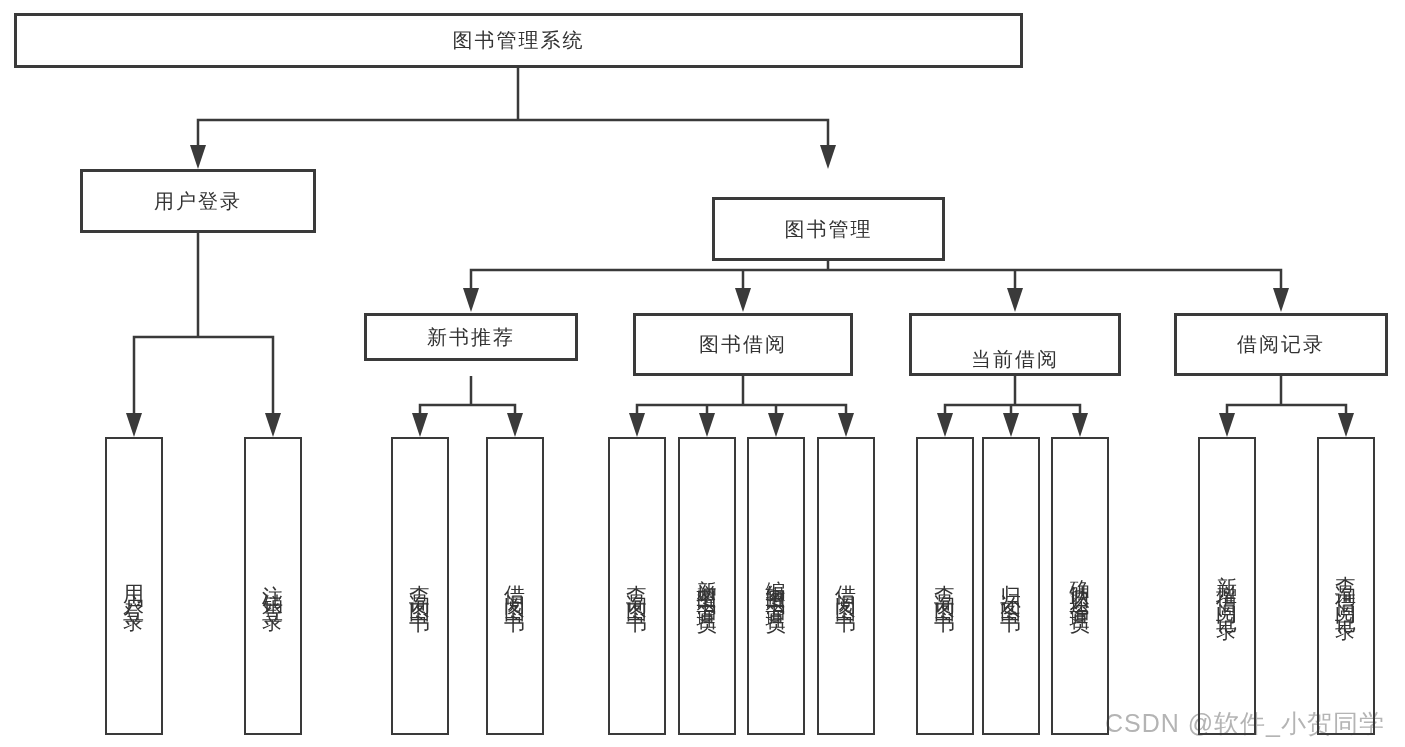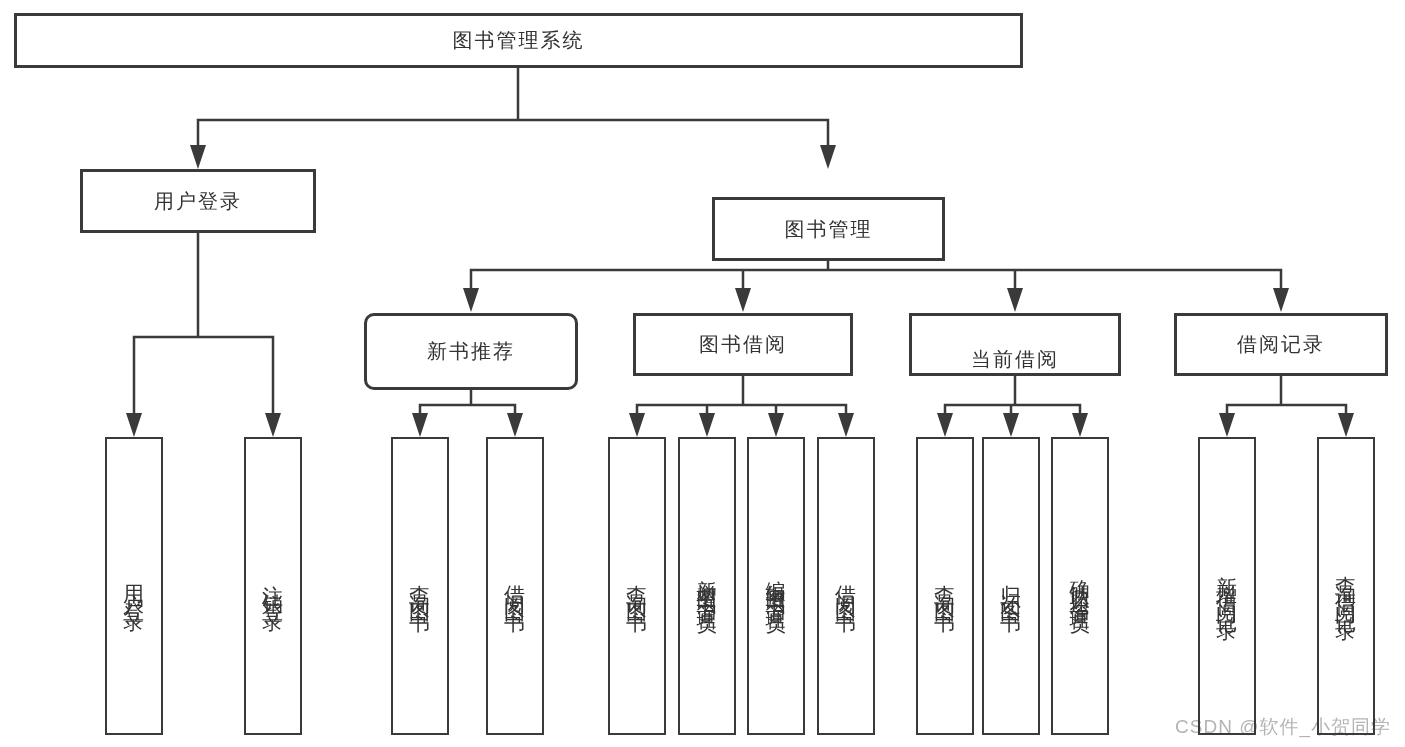--- a/index.html
+++ b/index.html
@@ -27,22 +27,22 @@
     position:absolute;z-index:2;box-sizing:border-box;top:437px;width:58px;height:298px;
     border:2.5px solid var(--color-line);background:#fff;
     display:flex;align-items:center;justify-content:center;
   }
   .leaf span{
     writing-mode:vertical-rl;text-orientation:mixed;white-space:nowrap;
     font-size:21px;letter-spacing:9px;color:var(--color-text);line-height:1;
   }
   .leaf.tight span{letter-spacing:5px;font-size:20px;}
   .watermark{
-    position:absolute;right:14px;bottom:7px;z-index:3;
-    font-size:19px;letter-spacing:1px;color:var(--color-watermark);
+    position:absolute;right:20px;bottom:7px;z-index:3;
+    font-size:25px;letter-spacing:1px;color:var(--color-watermark);
     mix-blend-mode:darken;
   }
 </style>
 </head>
 <body>
 
 <div class="canvas">
 
   <svg class="wires" width="1405" height="747" viewBox="0 0 1405 747" aria-hidden="true">
 
@@ -98,21 +98,21 @@
     <span>图书管理系统</span>
   </div>
 
   <div class="hbox" style="left:80px;top:169px;width:236px;height:64px;">
     <span>用户登录</span>
   </div>
   <div class="hbox" style="left:712px;top:169px;width:233px;height:64px;margin-top:28px;">
     <span>图书管理</span>
   </div>
 
-  <div class="hbox" style="left:364px;top:313px;width:214px;height:77px;border-radius:10px;">
+  <div class="hbox" style="left:364px;top:313px;width:214px;height:48px;">
     <span>新书推荐</span>
   </div>
   <div class="hbox" style="left:633px;top:313px;width:220px;height:63px;">
     <span>图书借阅</span>
   </div>
   <div class="hbox" style="left:909px;top:313px;width:212px;height:63px;align-items:flex-end;">
     <span>当前借阅</span>
   </div>
   <div class="hbox" style="left:1174px;top:313px;width:214px;height:63px;">
     <span>借阅记录</span>

